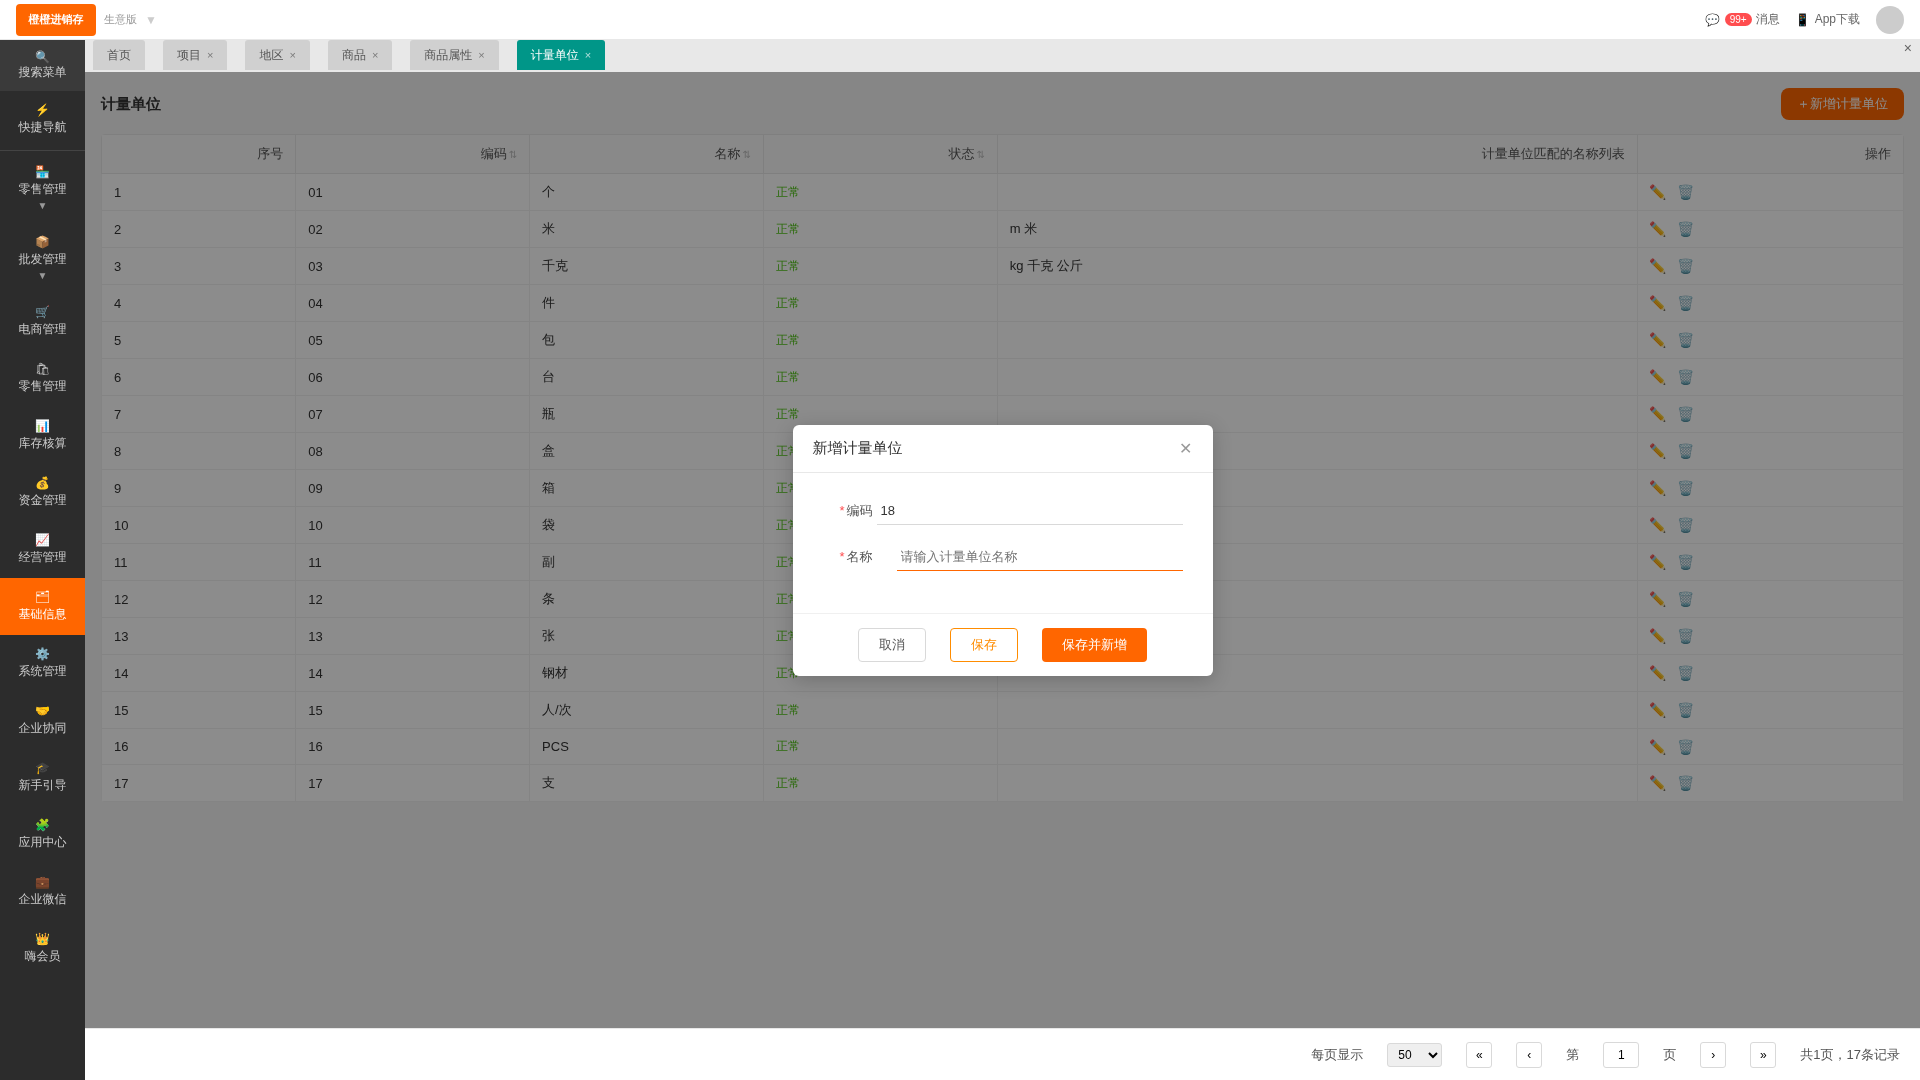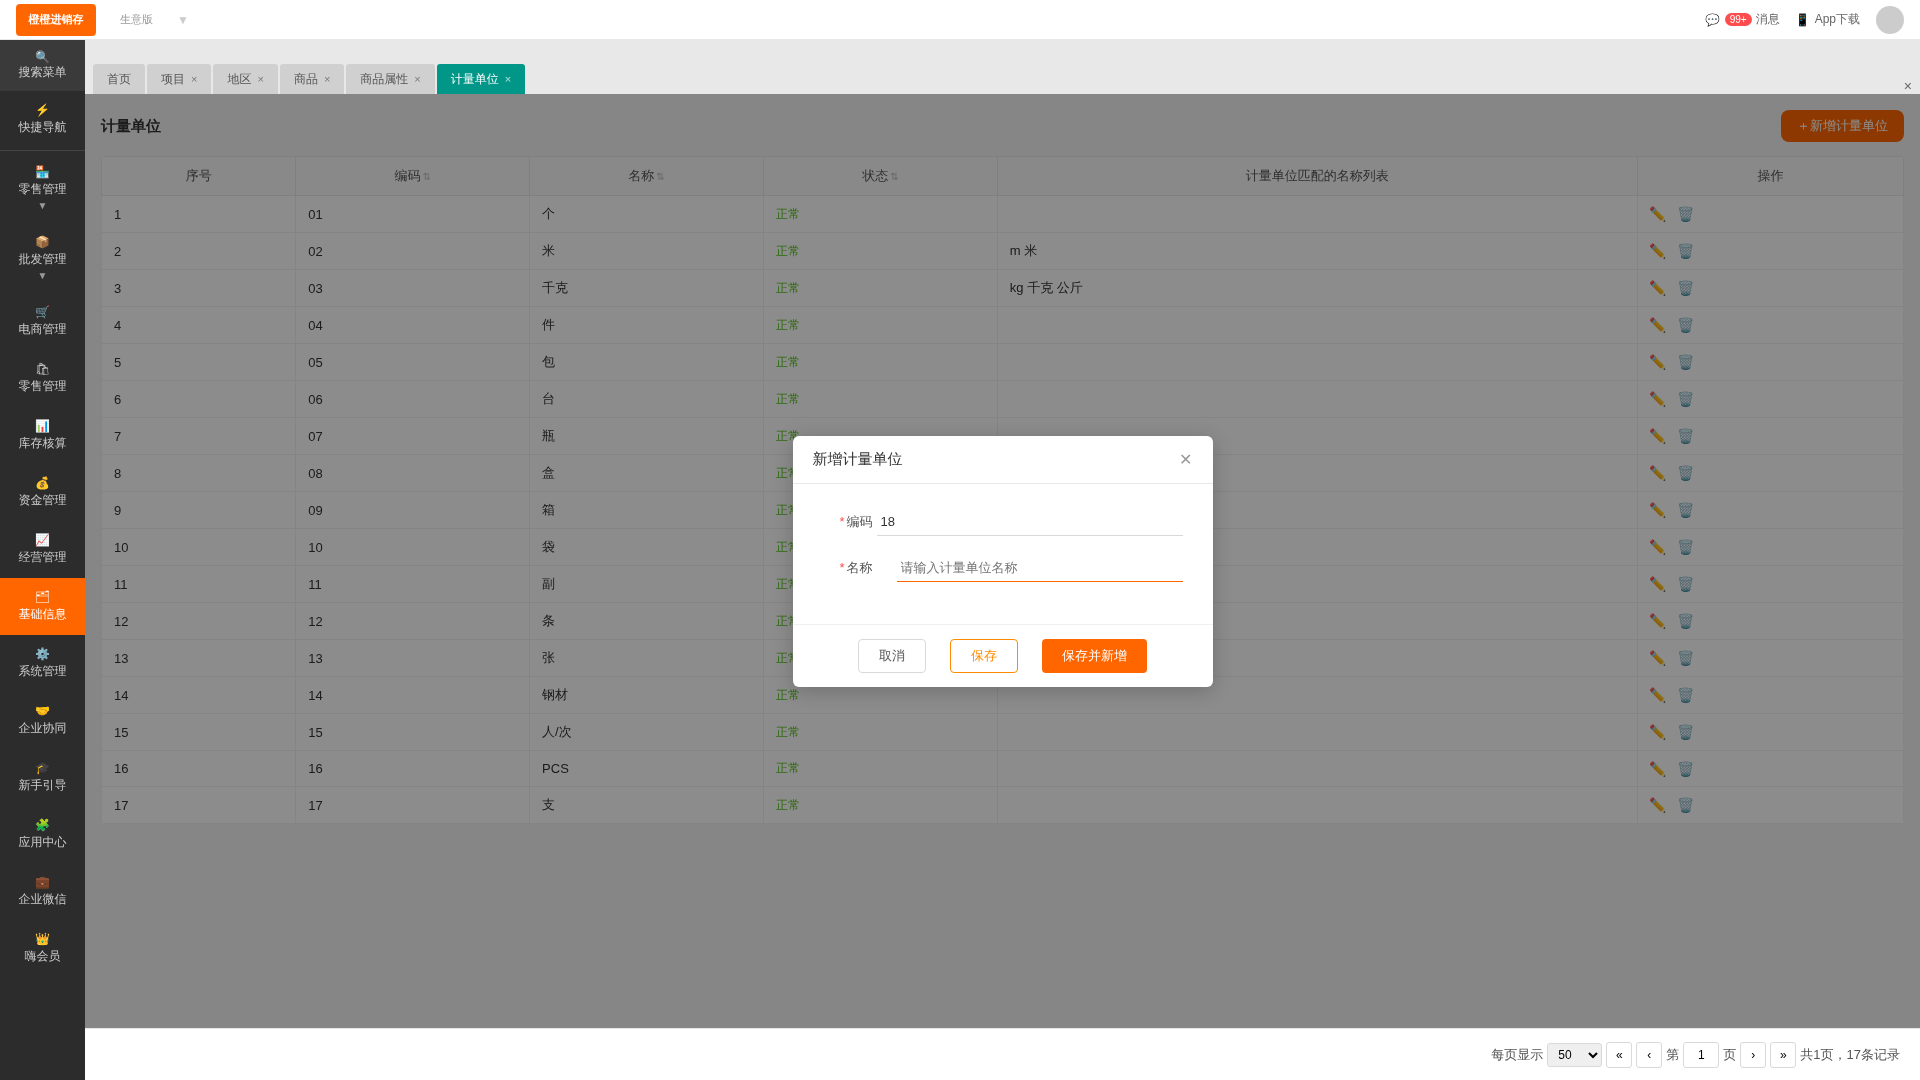--- a/index.html
+++ b/index.html
@@ -12,21 +12,21 @@
       display: flex;
       align-items: center;
       padding: 0 16px;
       border-bottom: 1px solid #e8e8e8;
       justify-content: space-between;
       flex-shrink: 0;
     }
     .logo-area {
       display: flex;
       align-items: center;
-      gap: 24px;
+      gap: 8px;
     }
     .logo-box {
       width: 80px;
       height: 32px;
       background: #ff6600;
       border-radius: 4px;
       display: flex;
       align-items: center;
       justify-content: center;
       color: white;
@@ -108,26 +108,26 @@
     
     .content-area {
       flex: 1;
       display: flex;
       flex-direction: column;
       overflow: hidden;
     }
 
     
     .tabs-bar {
-      height: 54px;
+      height: 32px;
       background: #e8e8e8;
       display: flex;
-      align-items: flex-end;
+      align-items: flex-start;
       padding: 0 8px;
-      gap: 2px;
+      gap: 18px;
       flex-shrink: 0;
     }
     .tab {
       height: 30px;
       padding: 0 14px;
       background: #d0d0d0;
       border-radius: 3px 3px 0 0;
       display: flex;
       align-items: center;
       gap: 6px;
@@ -187,21 +187,21 @@
       width: 100%;
       border-collapse: collapse;
       background: white;
       border-radius: 4px;
       overflow: hidden;
     }
     .data-table th {
       background: #fafafa;
       border: 1px solid #e8e8e8;
       padding: 10px 12px;
-      text-align: center;
+      text-align: right;
       font-weight: 500;
       color: #555;
       font-size: 13px;
     }
     .data-table td {
       border: 1px solid #f0f0f0;
       padding: 9px 12px;
       font-size: 13px;
       color: #333;
     }
@@ -220,21 +220,21 @@
     }
 
     
     .pagination-bar {
       height: 52px;
       background: white;
       display: flex;
       align-items: center;
       justify-content: flex-end;
       padding: 0 20px;
-      gap: 4px;
+      gap: 24px;
       border-top: 1px solid #e8e8e8;
       font-size: 13px;
       color: #555;
       flex-shrink: 0;
     }
     .page-size-select {
       border: 1px solid #d9d9d9;
       border-radius: 3px;
       padding: 3px 6px;
       font-size: 12px;

